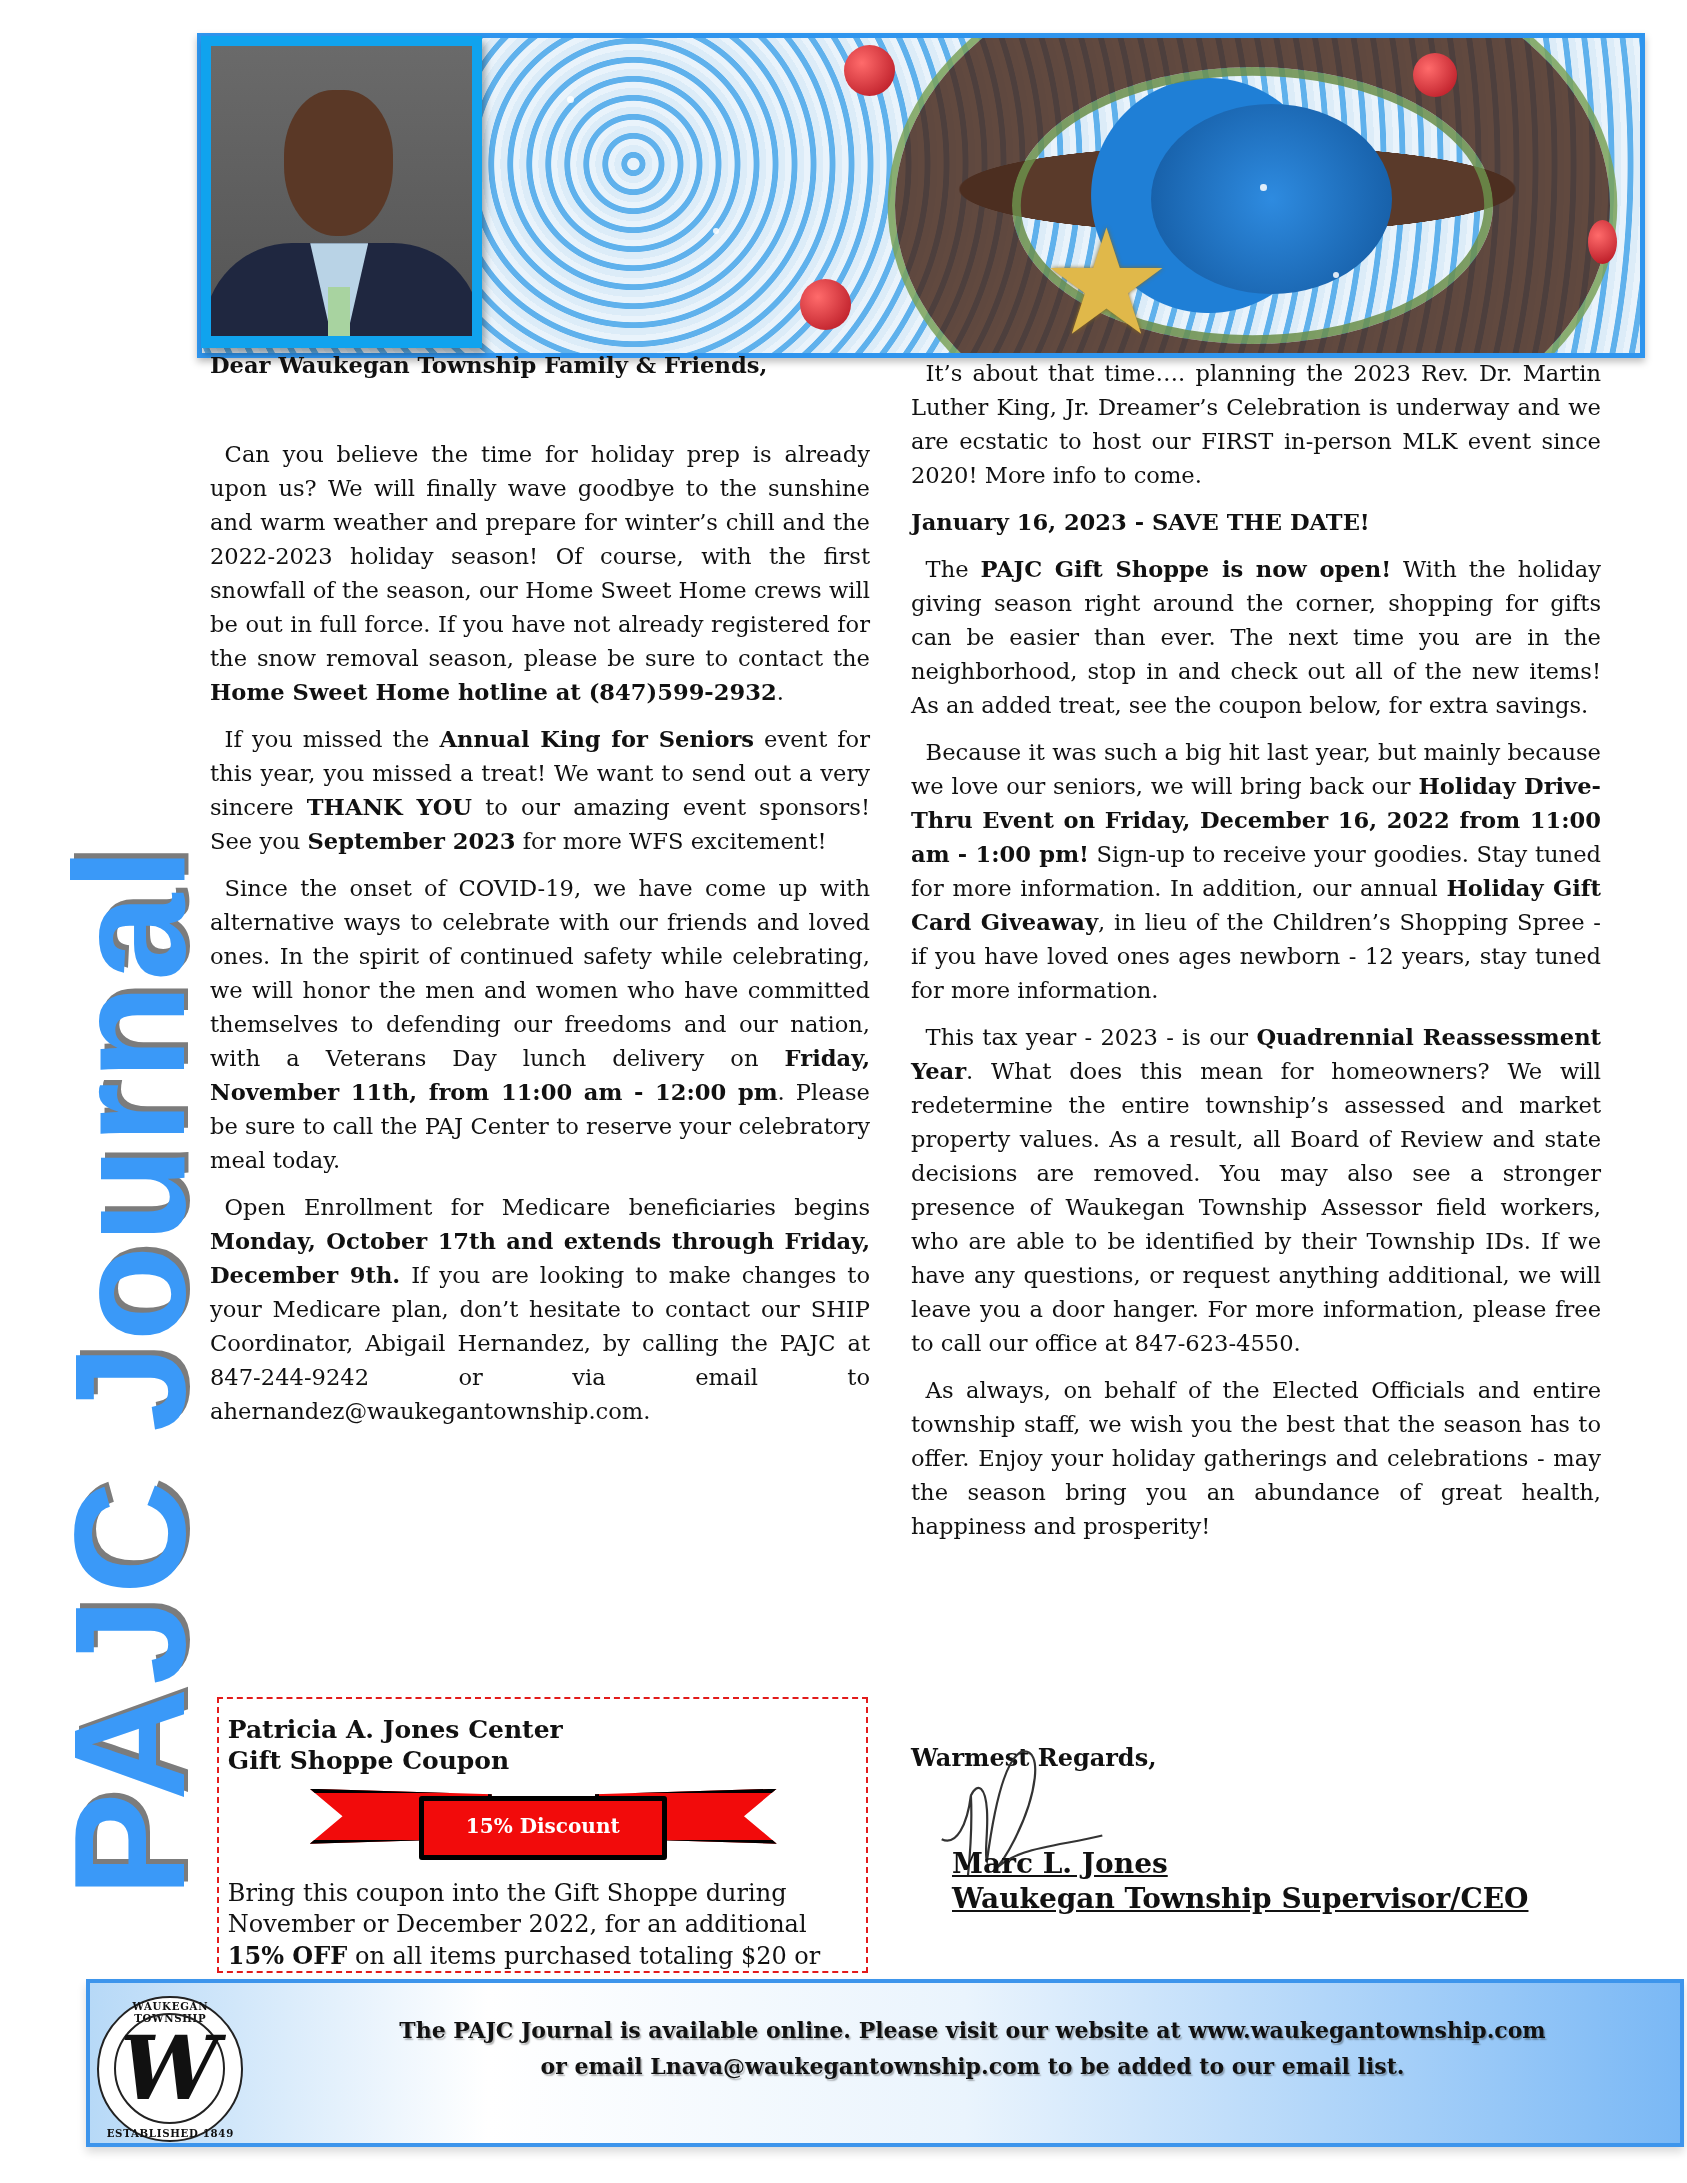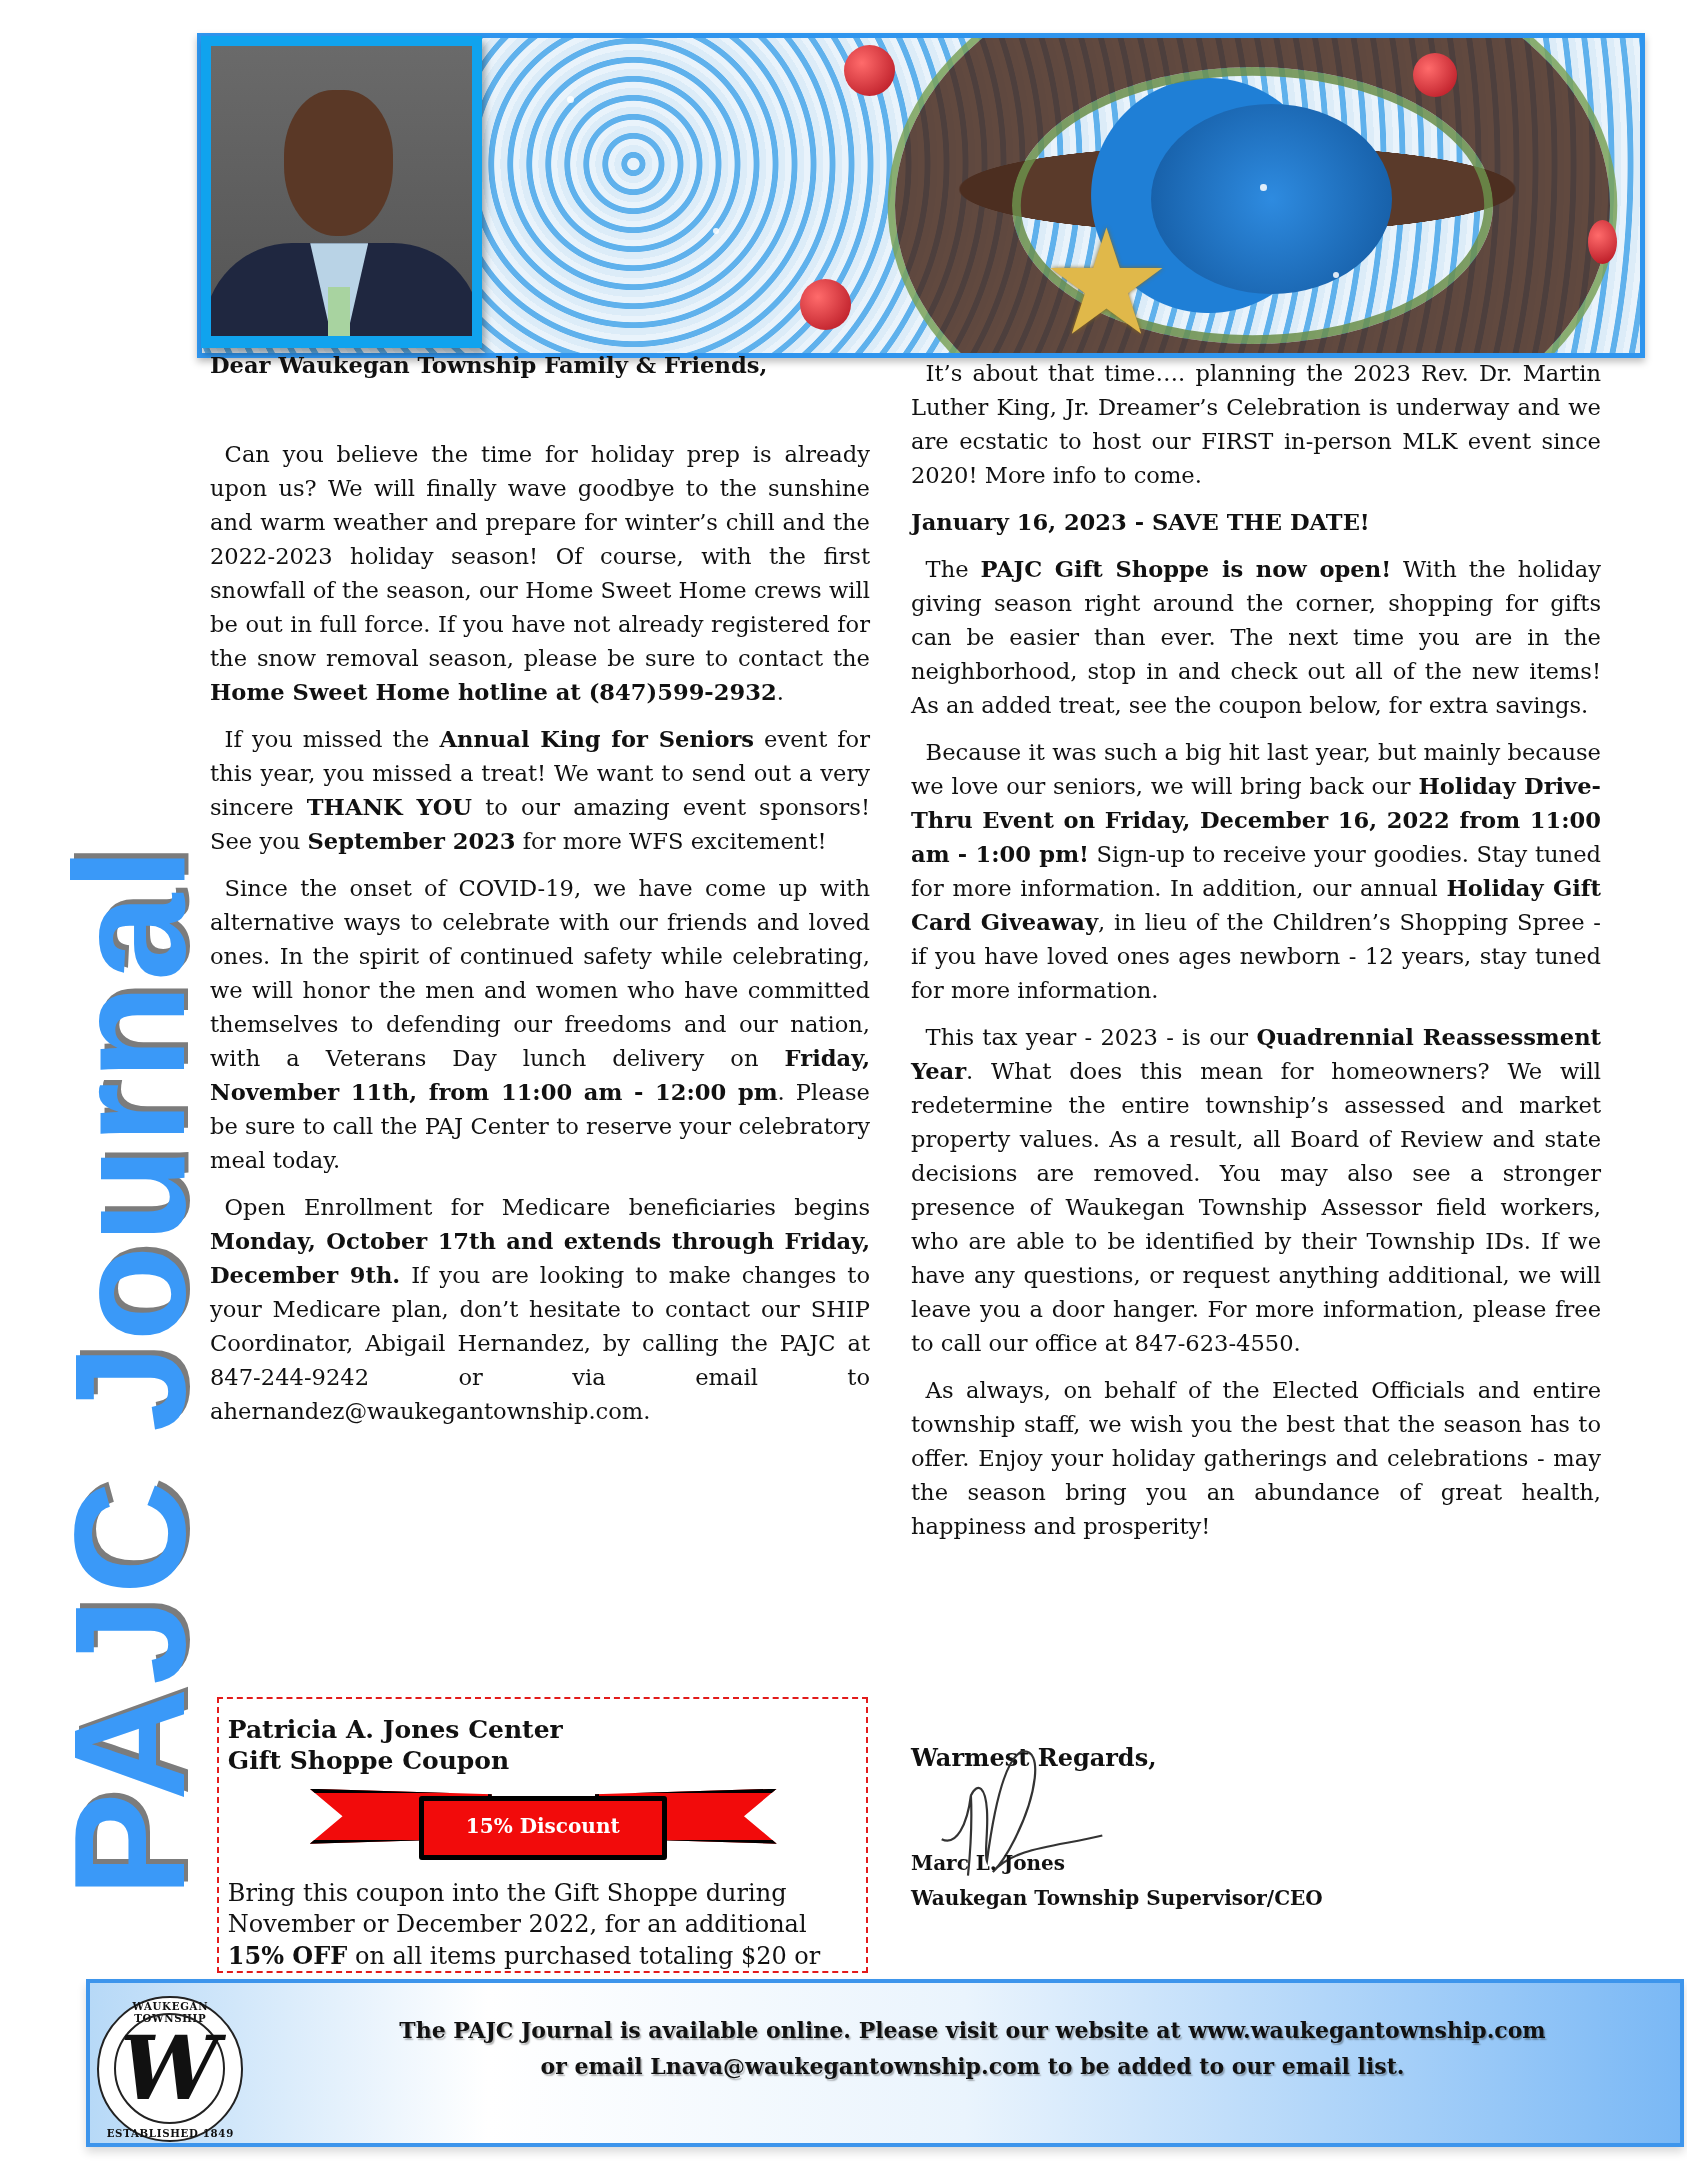--- a/index.html
+++ b/index.html
@@ -84,21 +84,21 @@
     .ribbon-tail.right { right: 0; clip-path: polygon(0 10%, 100% 0, 82% 50%, 100% 100%, 0 90%); }
     .ribbon-center {
       position: absolute; left: 109px; top: 13px; width: 248px; height: 64px;
       background: #f20b0b; border: 5.8px solid #000; border-radius: 2.9px;
       color: #fff; font-size: 20px; line-height: 51px; text-align: center; font-weight: bold;
     }
     .coupon-text { font-size: 24px; line-height: 31px; margin-top: 16px; }
 
     
     .signoff { position: absolute; left: 911px; top: 1740px; font-weight: bold; font-size: 24px; line-height: 35px; }
-    .sign-name { position: absolute; left: 911px; top: 1846px; font-weight: bold; font-size: 20px; line-height: 35px; }
+    .sign-name { position: absolute; left: 952px; top: 1846px; font-weight: bold; font-size: 28px; line-height: 35px; text-decoration: underline; }
     .signature { position: absolute; left: 927px; top: 1737px; width: 190px; height: 146px; }
 
     
     .footer {
       position: absolute; left: 42px; top: 1979px; width: 1598px; height: 168px;
       border: 4.4px solid #3d95ec;
       background: linear-gradient(90deg, #b7d9f7 0%, #ffffff 25%, #eaf4fd 55%, #7ab8f5 100%);
       box-shadow: 0 5.8px 8.8px rgba(0,0,0,0.15);
       margin-left: 44px;
     }

